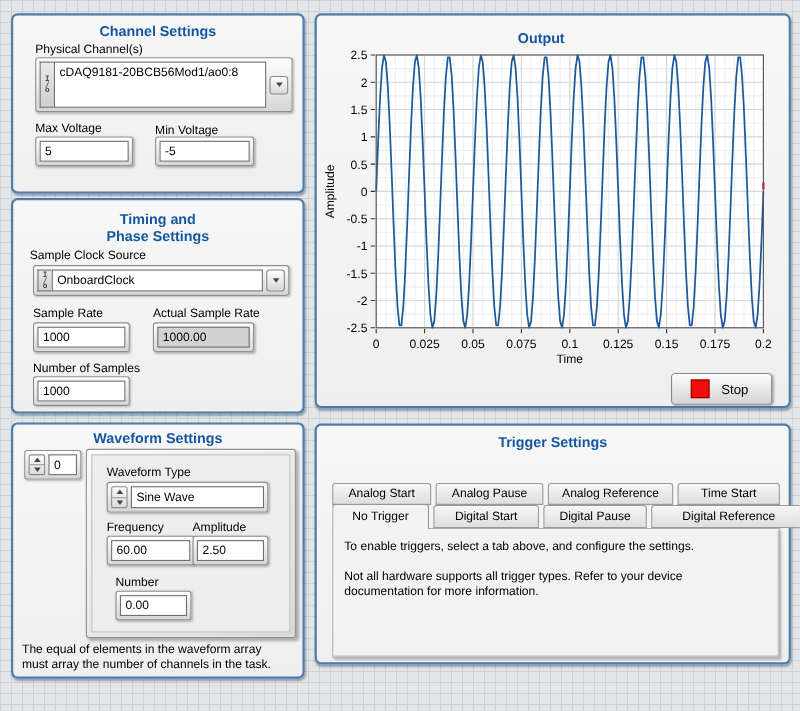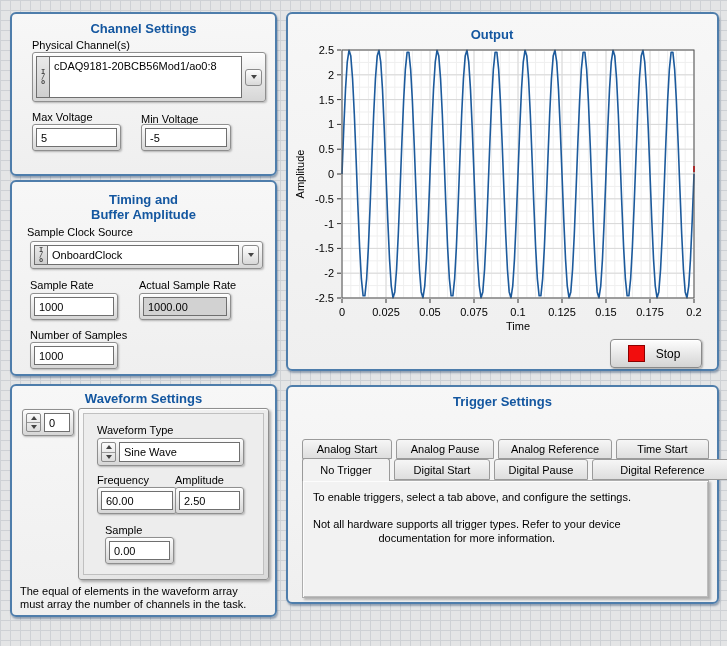--- a/index.html
+++ b/index.html
@@ -102,21 +102,20 @@
   }
   .tab.selected {
     background:#f2f2f2; border-bottom:none; height:23px; z-index:3;
   }
   .tab-pane {
     position:absolute;
     background:#f2f2f2;
     border:1px solid #adadad;
     box-shadow:inset 1px 1px 0 #fcfcfc, inset -1px -1px 0 #bdbdbd, 2px 2px 2px rgba(0,0,0,0.25);
     z-index:2;
-    text-align:center;
   }
   .tab-pane-text { position:absolute; font-size:11px; line-height:13.5px; color:#000; }
 </style>
 </head>
 <body>
 
 <div class="panel" style="left:10px;top:12px;width:267px;height:164px;">
   <div class="panel-title" style="top:7px;">Channel Settings</div>
   <div class="lv-label" style="left:20px;top:25px;">Physical Channel(s)</div>
   <div class="lv-raised" style="left:20px;top:38px;width:234px;height:50px;">
@@ -144,21 +143,21 @@
   <div class="lv-raised" style="left:129px;top:110px;width:90px;height:27px;">
     <div class="lv-field">
         <span>-5</span>
       </div>
   </div>
 </div>
 
 <div class="panel" style="left:10px;top:180px;width:267px;height:196px;">
   <div class="panel-title" style="top:10px;">
     <div>Timing and</div>
-    <div>Buffer Amplitude</div>
+    <div>Phase Settings</div>
   </div>
   <div class="lv-label" style="left:15px;top:44px;">Sample Clock Source</div>
   <div class="lv-raised" style="left:18px;top:59px;width:233px;height:28px;">
     <div class="io-strip">
       <div class="io-glyph">
           <span>I</span>
           <span>/</span>
           <span>o</span>
         </div>
     </div>
@@ -227,21 +226,21 @@
         <div class="lv-field">
             <span>60.00</span>
           </div>
       </div>
       <div class="lv-label" style="left:91px;top:60px;">Amplitude</div>
       <div class="lv-raised" style="left:91px;top:73px;width:69px;height:27px;">
         <div class="lv-field">
             <span>2.50</span>
           </div>
       </div>
-      <div class="lv-label" style="left:21px;top:110px;">Sample</div>
+      <div class="lv-label" style="left:21px;top:110px;">Number</div>
       <div class="lv-raised" style="left:21px;top:123px;width:69px;height:27px;">
         <div class="lv-field">
             <span>0.00</span>
           </div>
       </div>
     </div>
   </div>
 
   <div class="note" style="left:8px;top:199px;">
     <div>The equal of elements in the waveform array</div>

